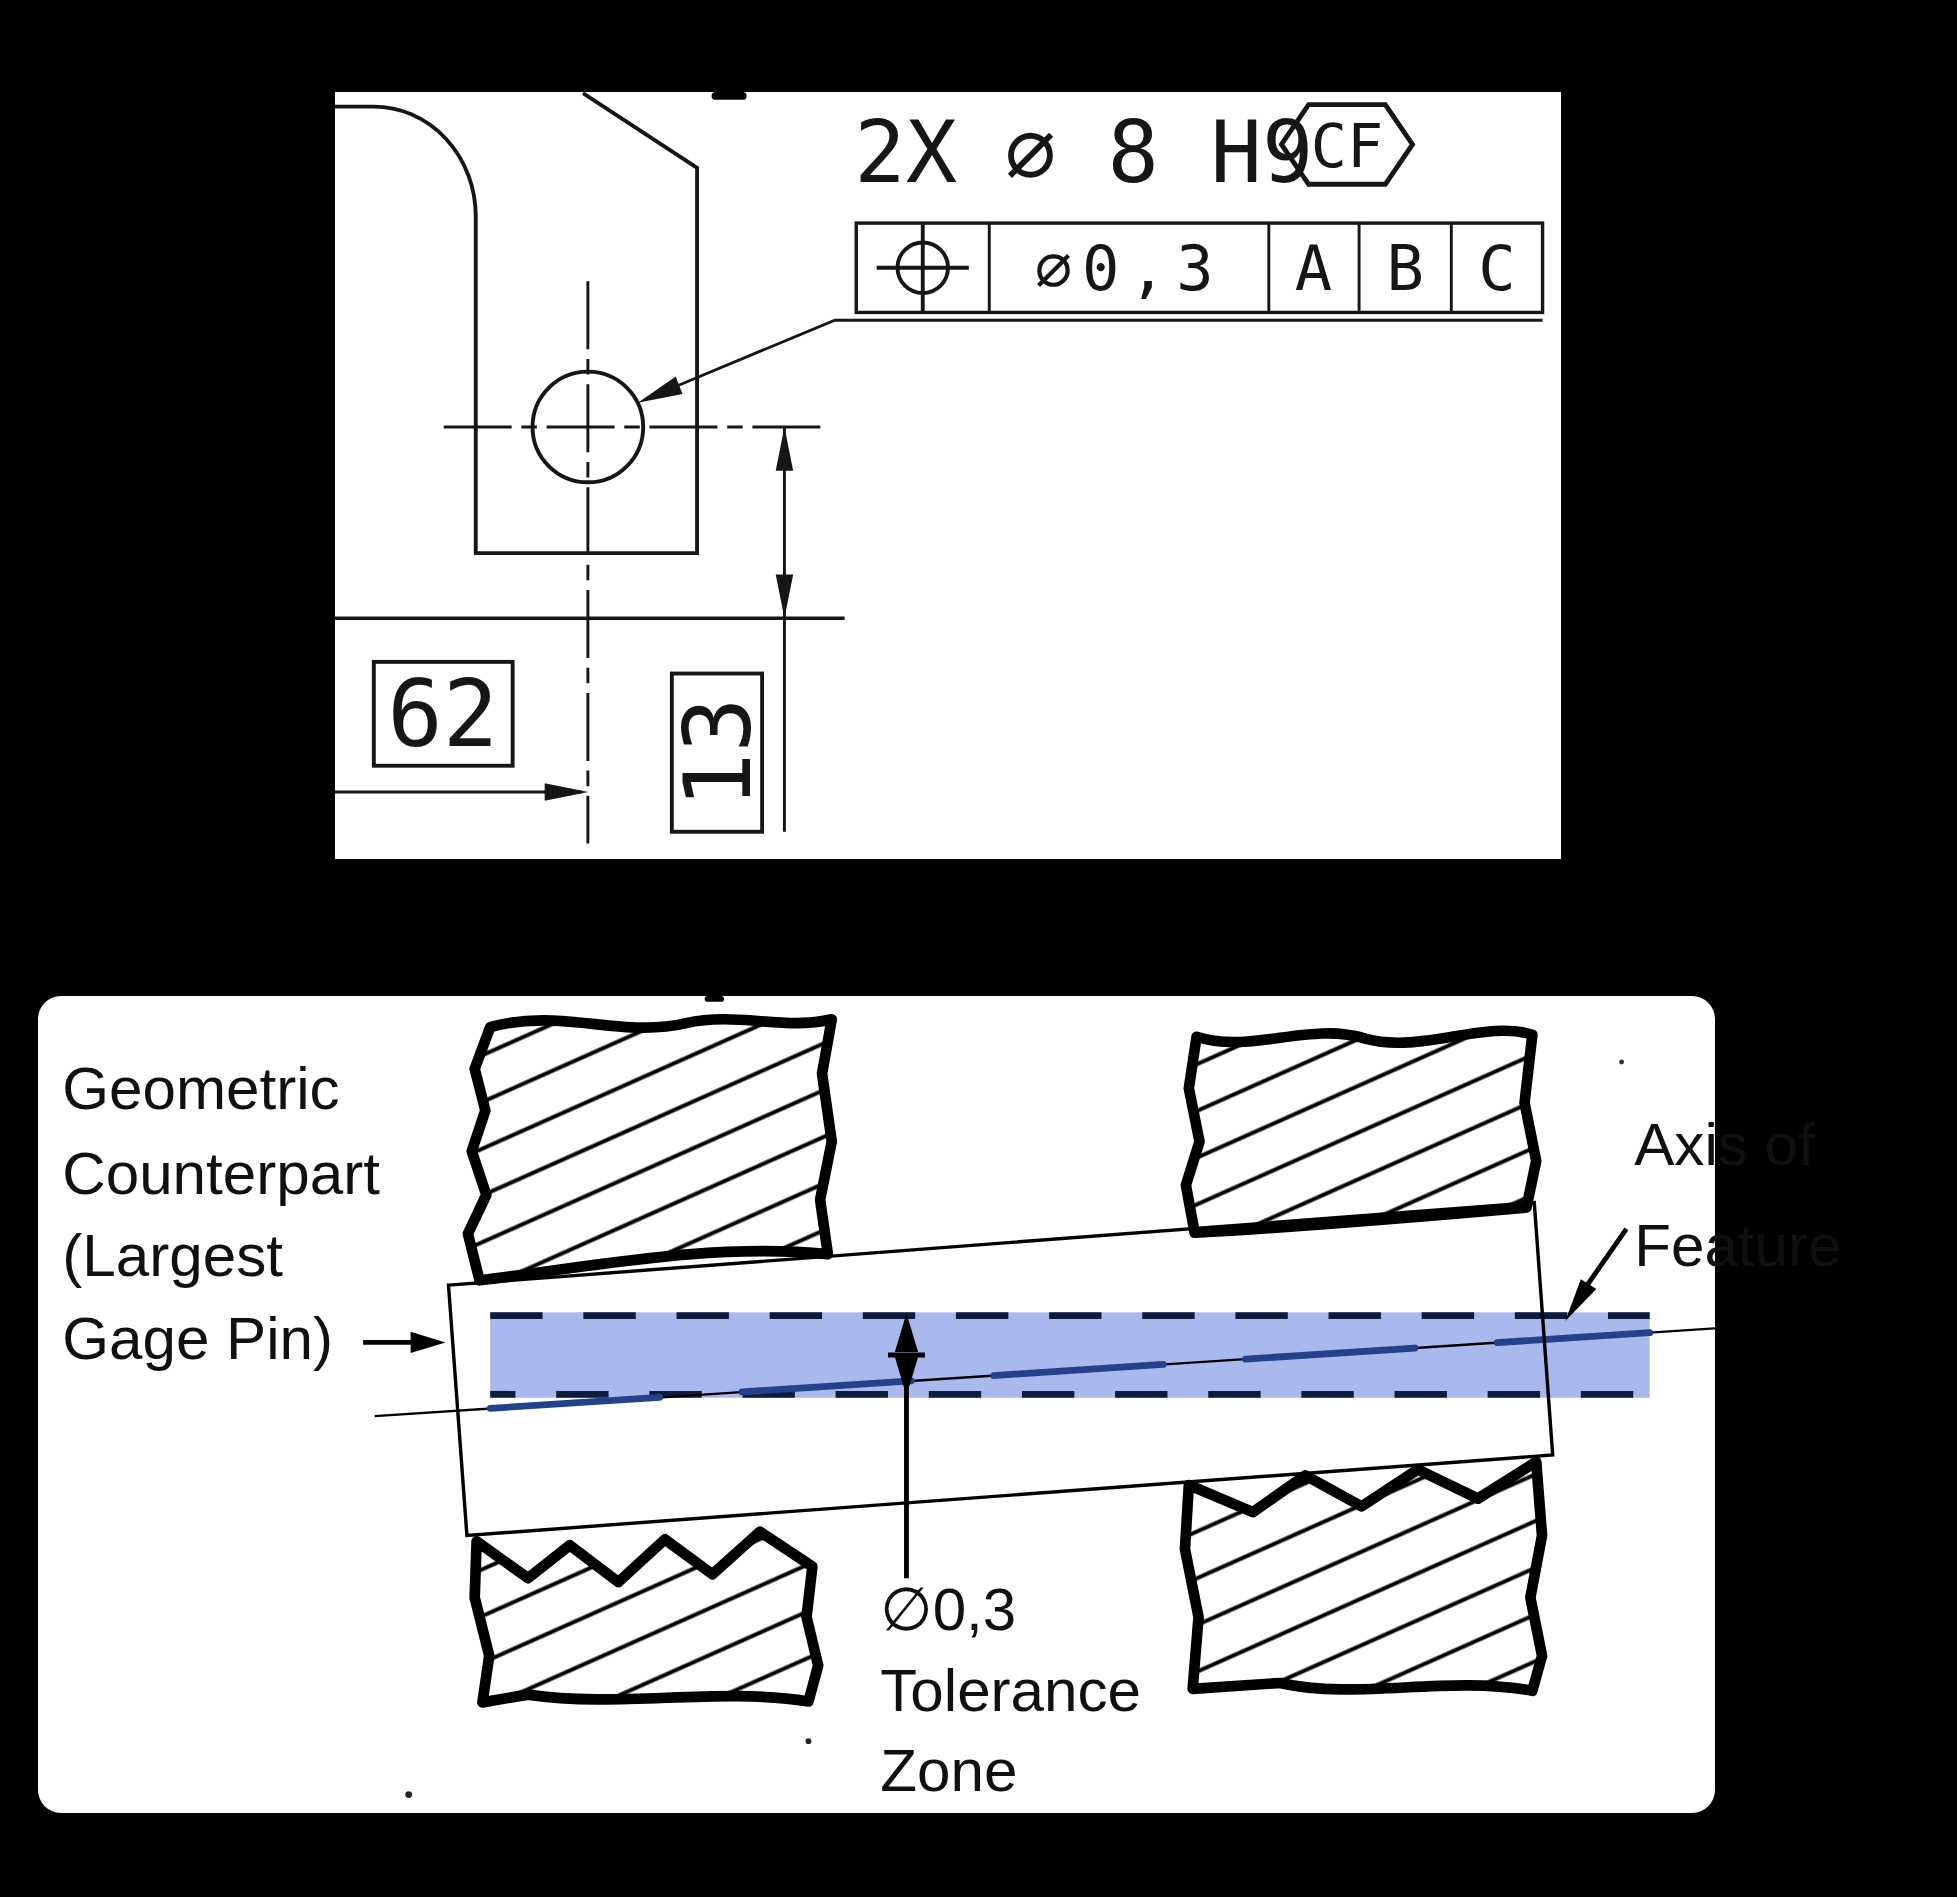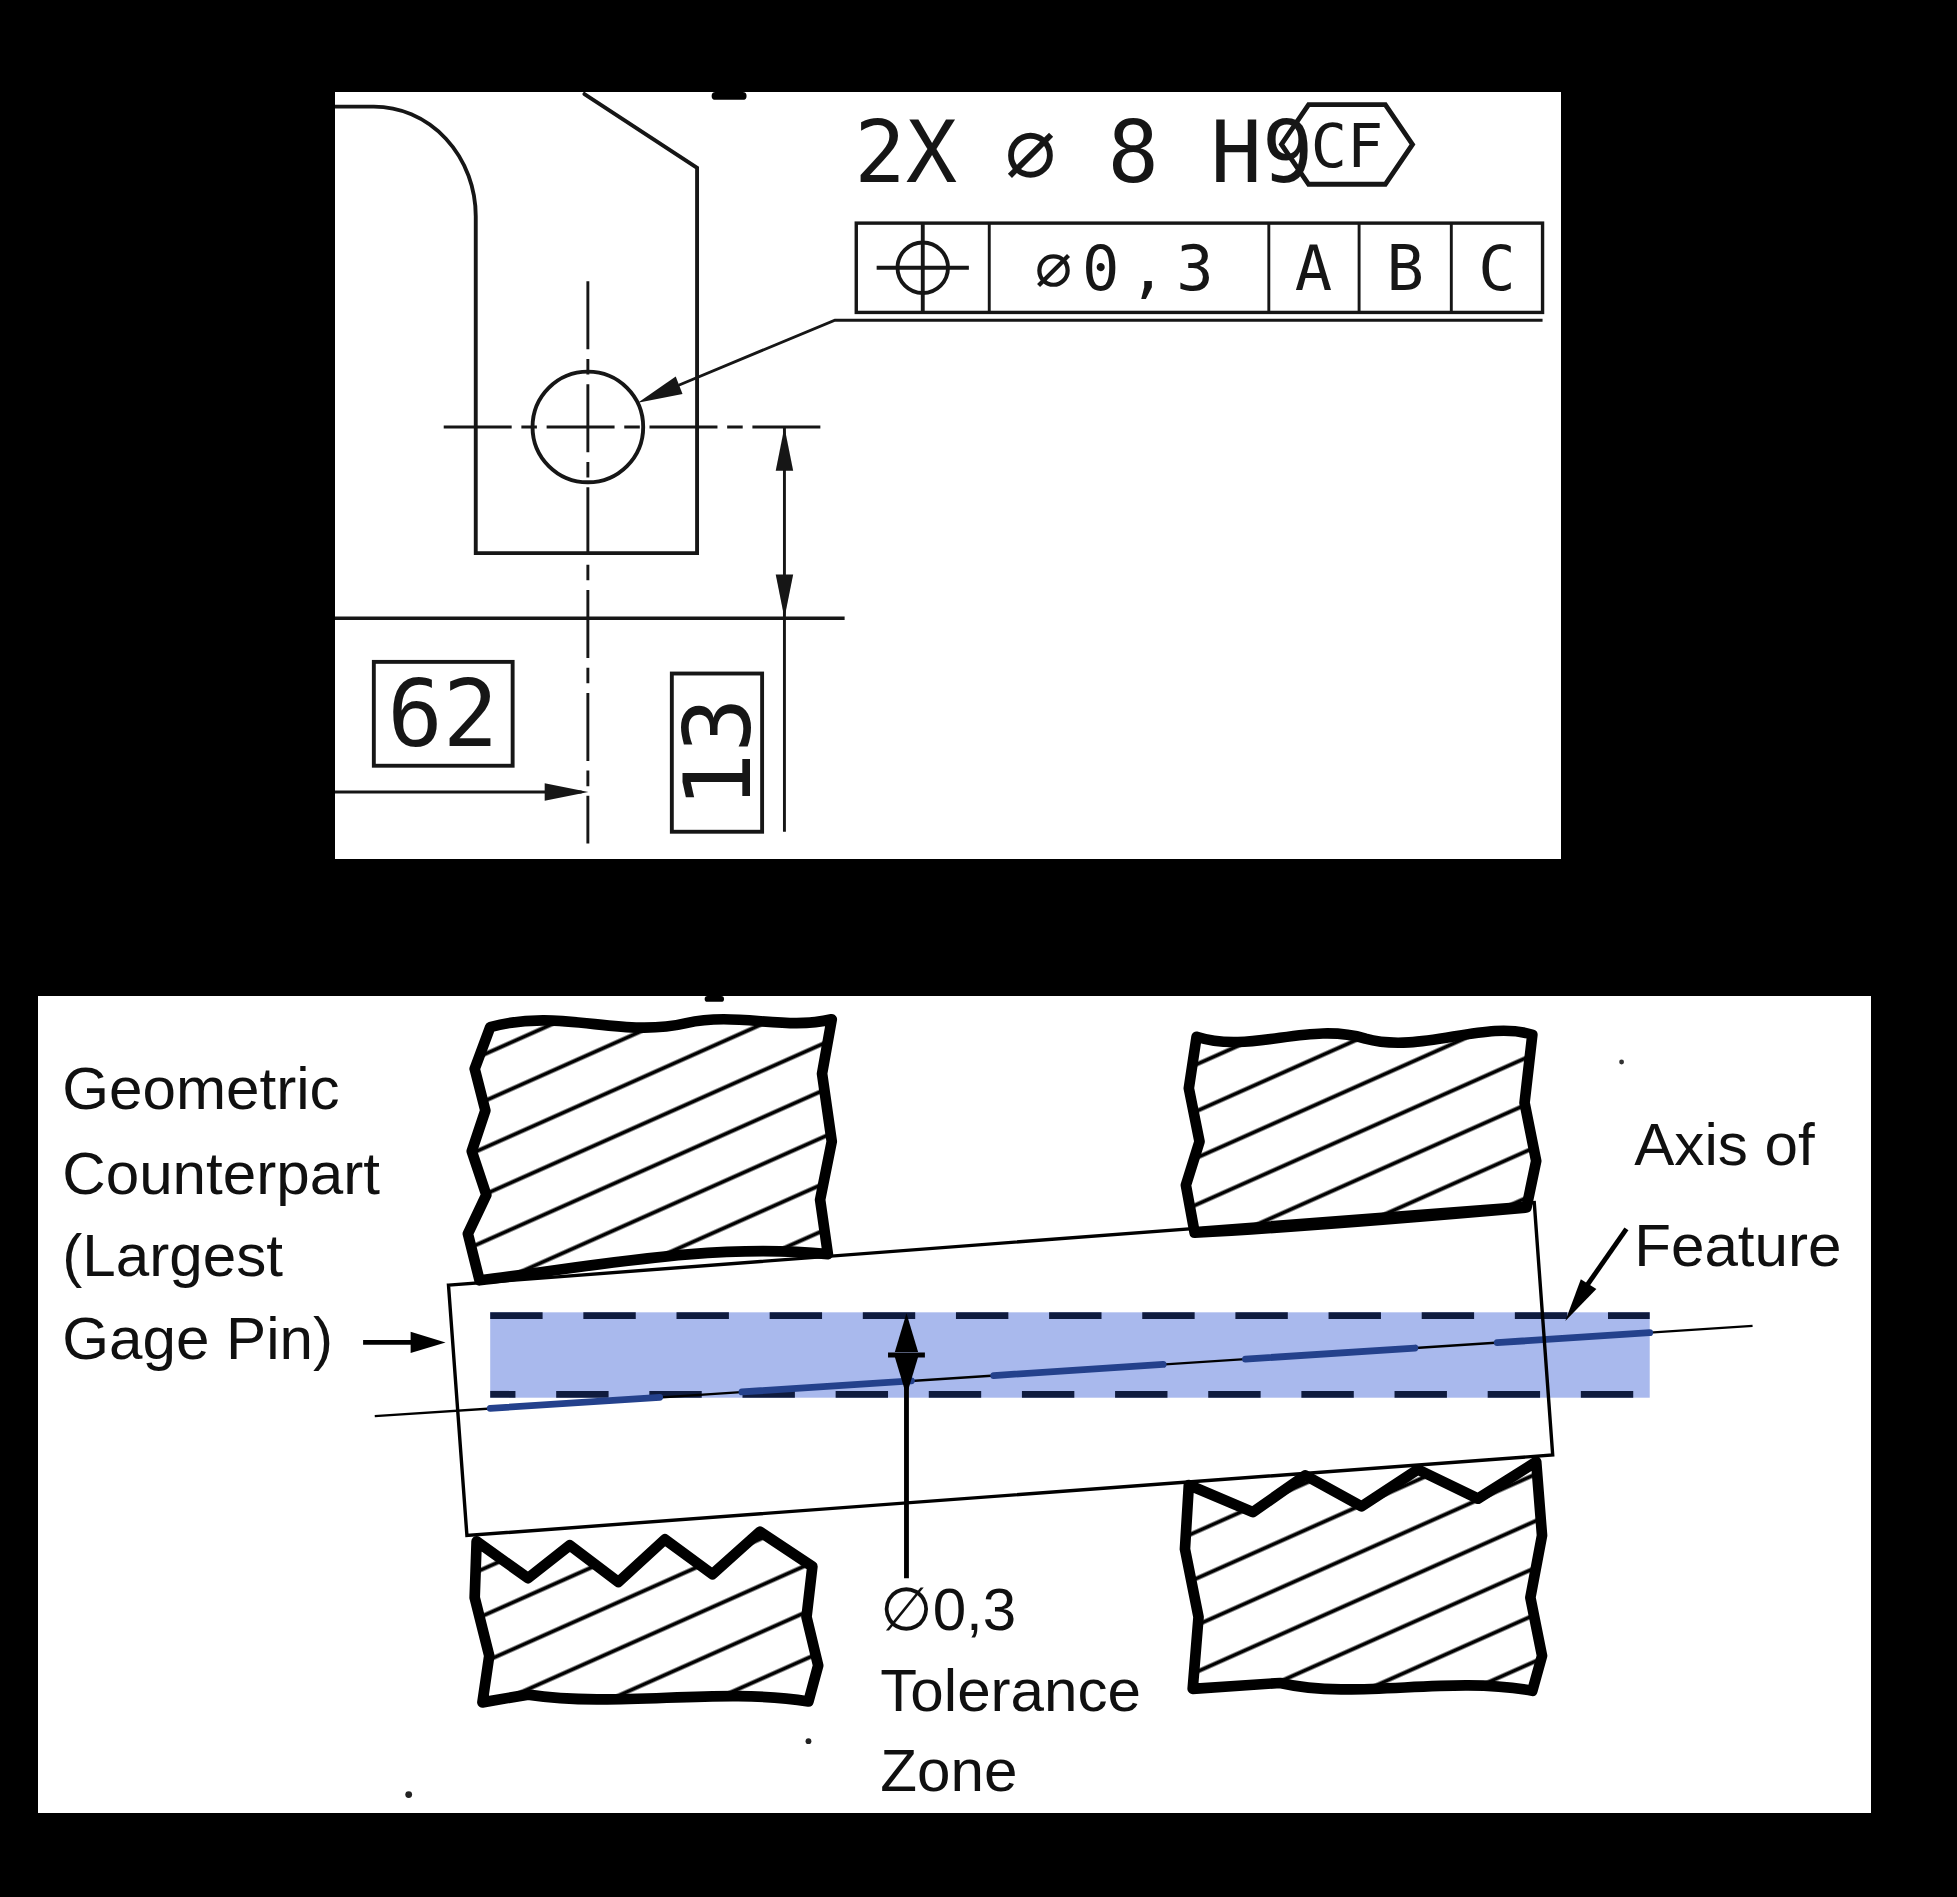--- a/index.html
+++ b/index.html
@@ -64,21 +64,21 @@
         <text class="cad" x="1008" y="204" font-size="64" text-anchor="middle">A</text>
         <text class="cad" x="1102.5" y="204" font-size="64" text-anchor="middle">B</text>
         <text class="cad" x="1197" y="204" font-size="64" text-anchor="middle">C</text>
       </g>
 
       <path class="ln" stroke-width="3" d="M 1244,235 H 515 L 354,302"></path>
       <polygon points="312,320 358,311 351,293" fill="#161616"></polygon>
     </svg>
   </div>
 
-  <div class="panel" style="left:38px;top:996px;width:1833px;height:817px;">
+  <div class="panel" style="left:38px;top:996px;width:1677px;height:817px;border-radius:23px;">
     <svg width="1833" height="817" viewBox="0 0 1889 842">
       <defs>
         <pattern id="hatch" patternUnits="userSpaceOnUse" width="44" height="44" patternTransform="rotate(-24)">
           <line x1="0" y1="22" x2="44" y2="22" stroke="#000" stroke-width="4"></line>
         </pattern>
       </defs>
 
       <rect x="687" y="0" width="20" height="6" rx="3" fill="#000"></rect>
 
       <rect x="466" y="326" width="1195" height="88" fill="#a9b9ed"></rect>

